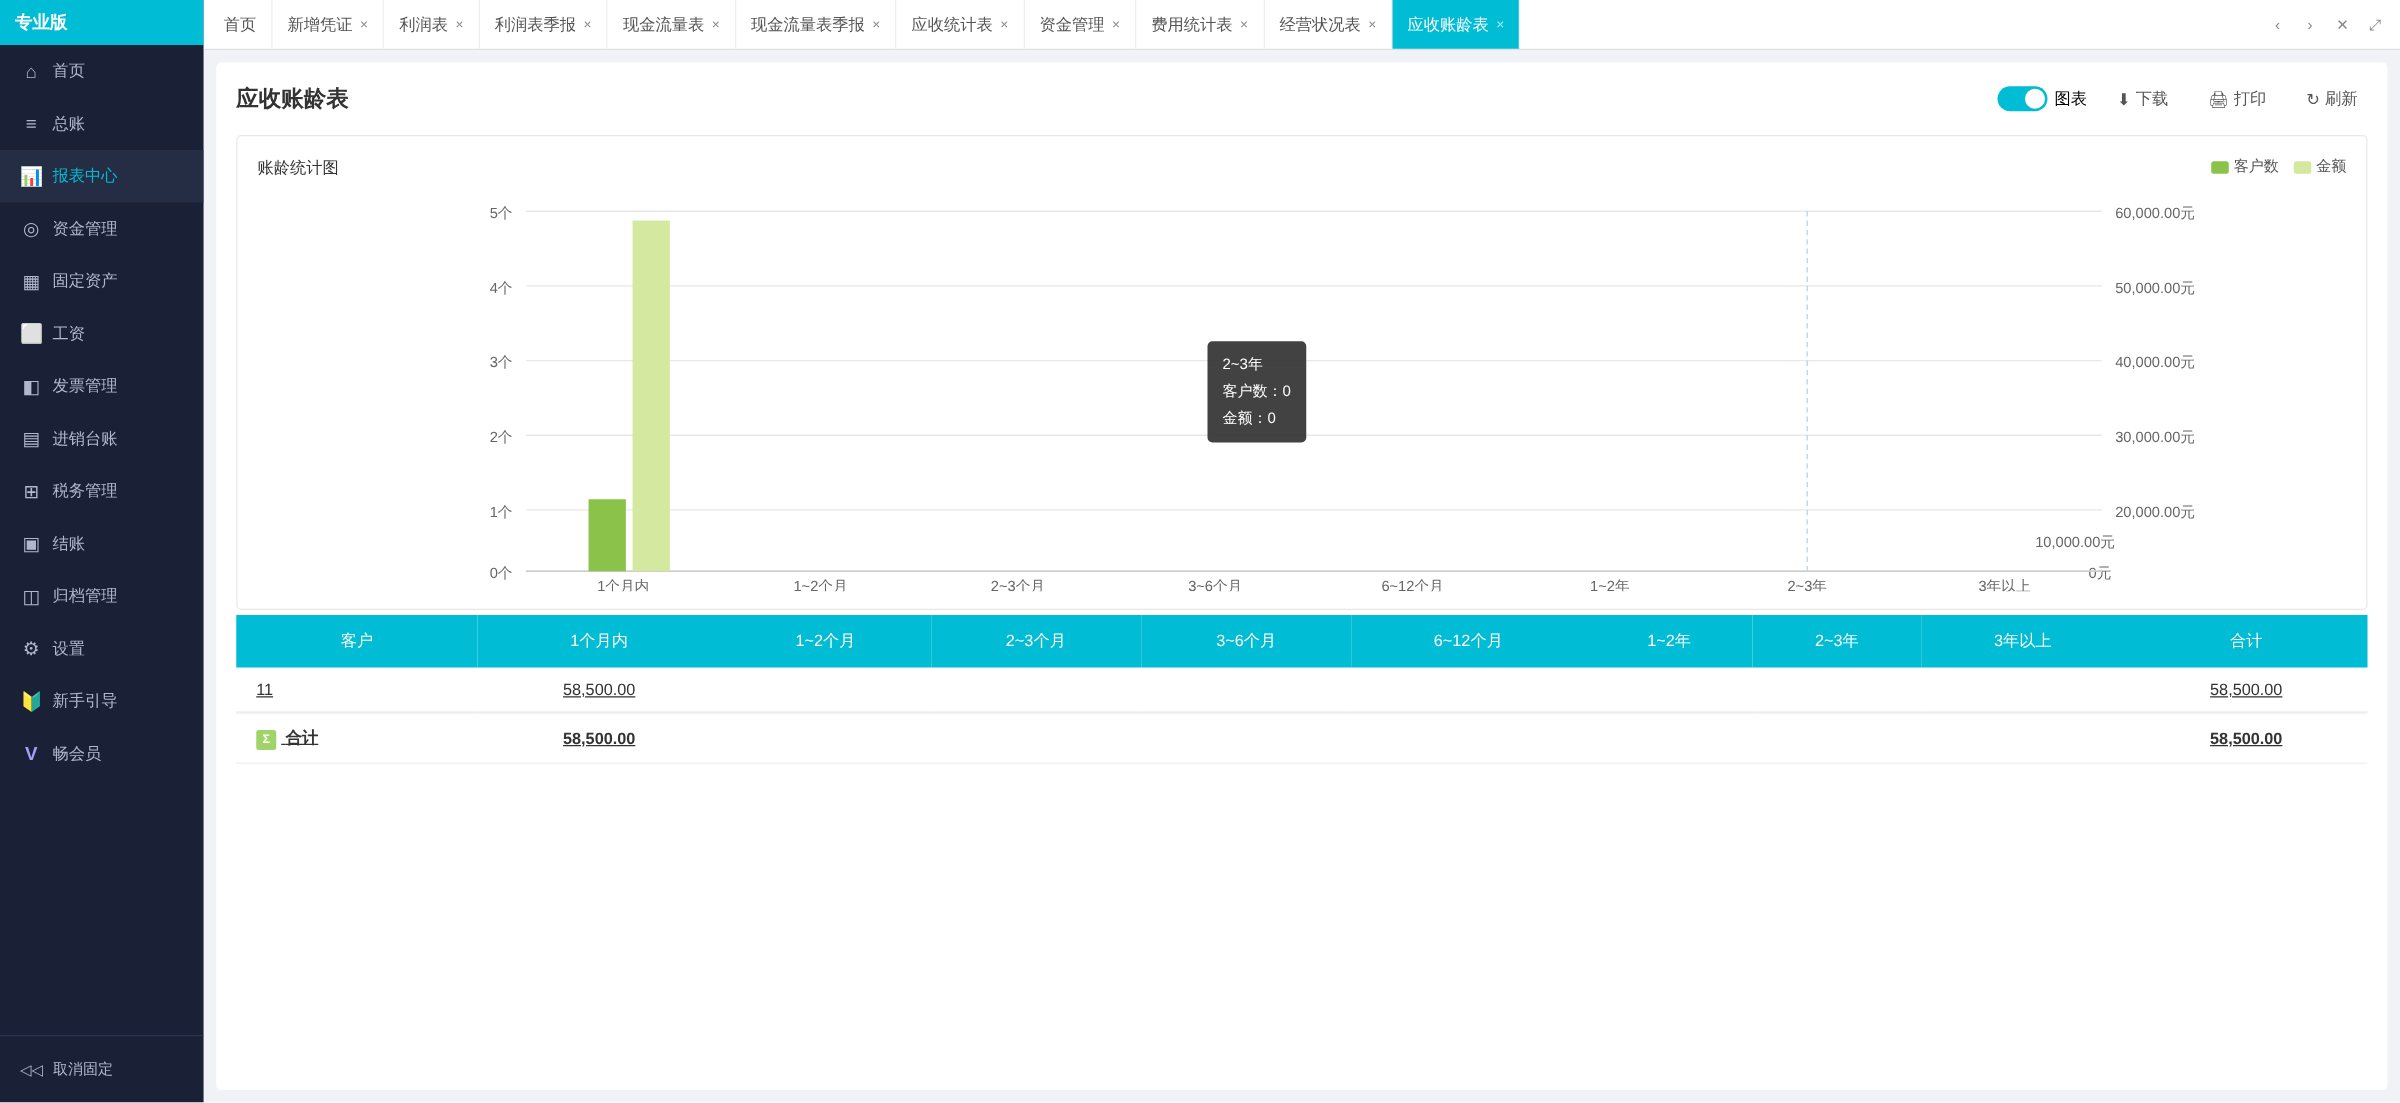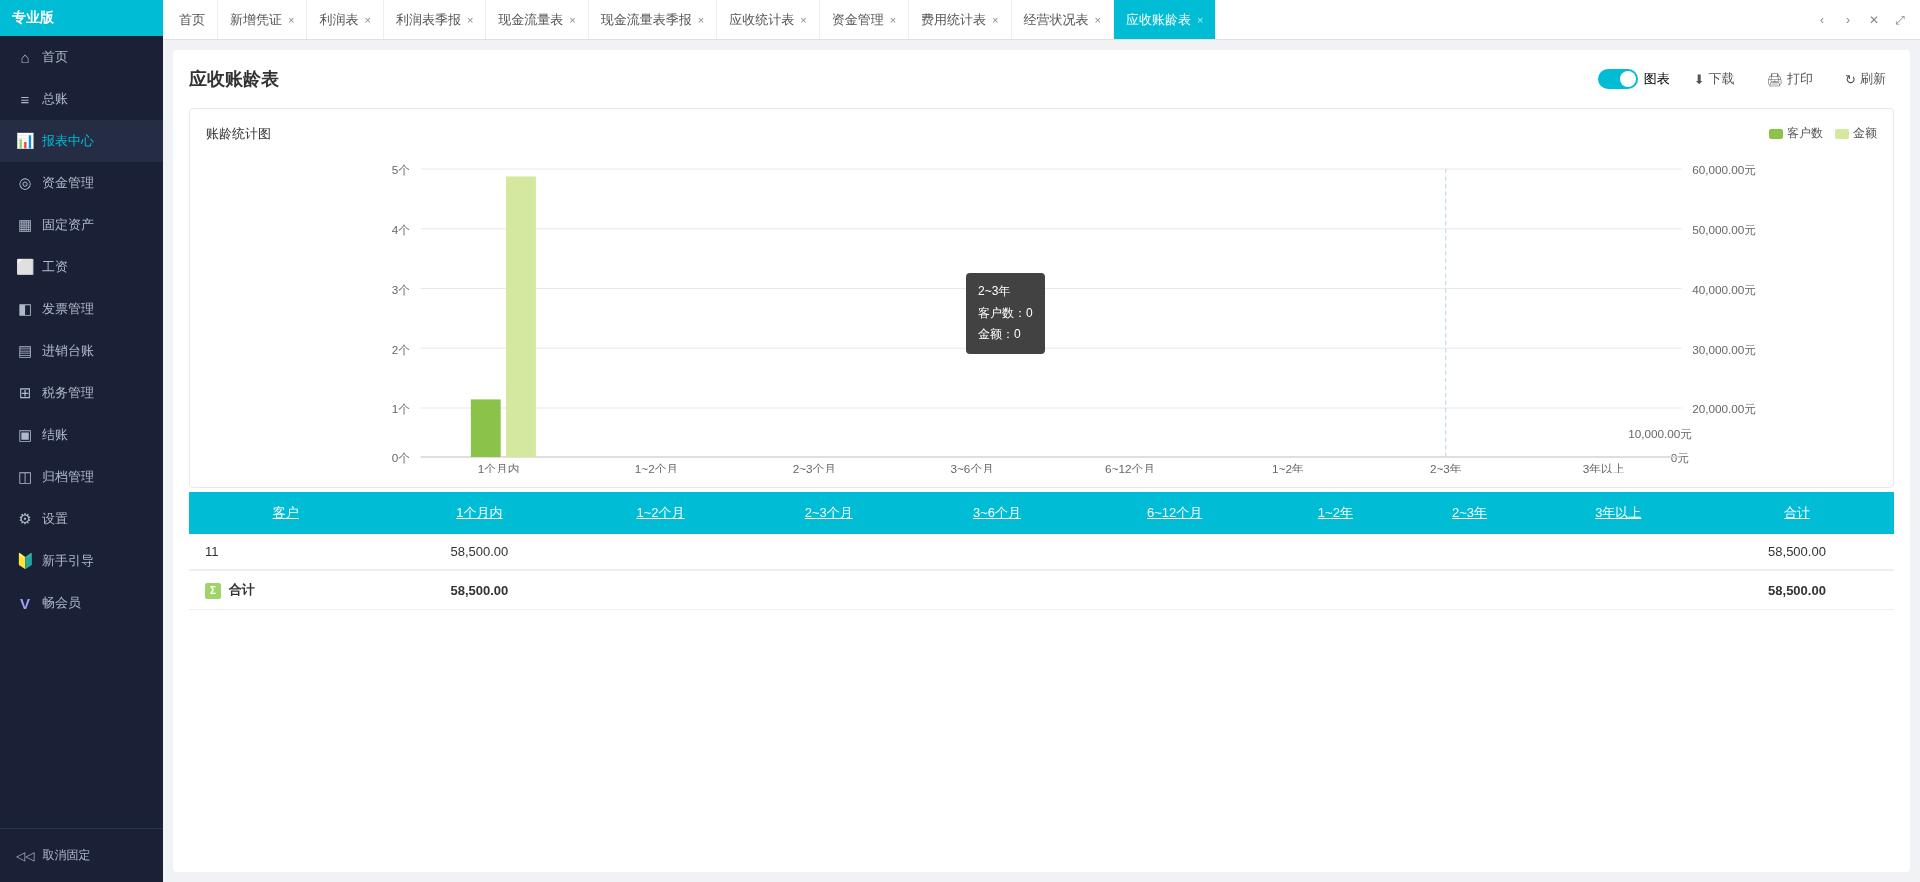--- a/index.html
+++ b/index.html
@@ -221,34 +221,34 @@
 
     
     .data-table {
       width: 100%;
       border-collapse: collapse;
       font-size: 13px;
     }
     .data-table thead tr {
       background: #00bcd4;
       color: white;
-      text-decoration: underline;
     }
     .data-table thead th {
       padding: 12px 8px;
       text-align: center;
       font-weight: normal;
     }
     .data-table tbody tr {
       border-bottom: 1px solid #eee;
     }
     .data-table tbody td {
       padding: 10px 8px;
       text-align: center;
       color: #333;
+      text-decoration: underline;
     }
     .data-table tbody td:first-child { text-align: left; padding-left: 16px; }
     .total-row td {
       font-weight: bold;
       border-top: 2px solid #eee;
       margin-top: 40px;
     }
     .total-icon {
       display: inline-flex;
       align-items: center;

